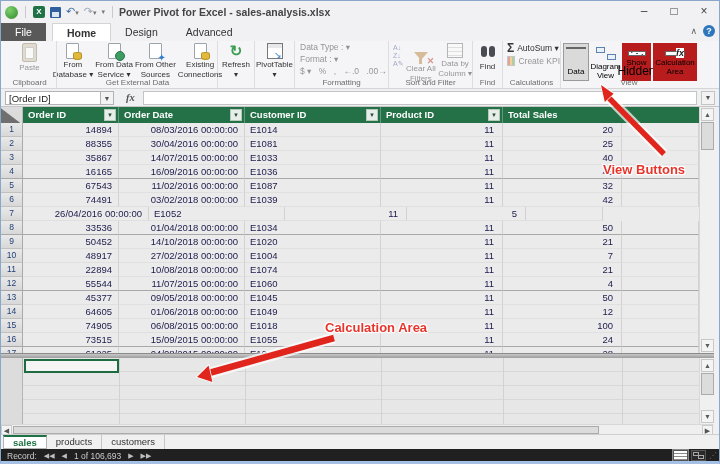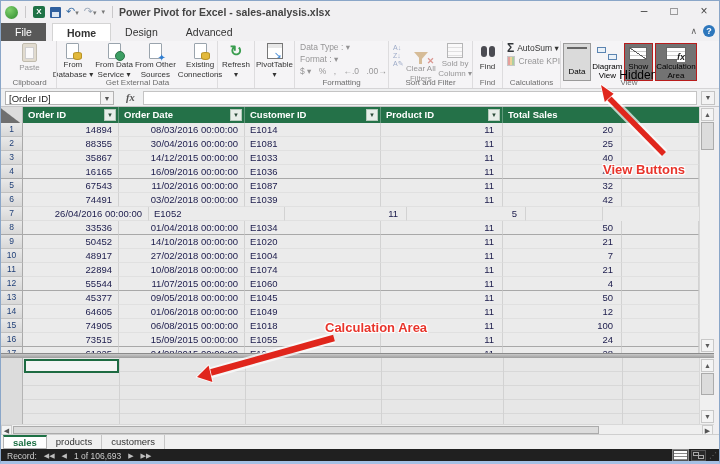--- a/index.html
+++ b/index.html
@@ -59,21 +59,21 @@
   .ic-tbl{width:16px;height:15px;border:1px solid #777;background:
      repeating-linear-gradient(#fff,#fff 3px,#ccc 3px,#ccc 4px);}
   .ic-sigma{font-size:12px;font-weight:bold;color:#33373b;}
   .ic-kpi{width:10px;height:10px;background:linear-gradient(90deg,#d94f43 33%,#e8b23b 33% 66%,#68a94f 66%);border:1px solid #999;}
   .smallrow{display:flex;align-items:center;gap:3px;font-size:8.5px;color:#333;height:13px;padding-left:4px;white-space:nowrap;}
   .fmt-row{font-size:8.5px;color:#333;height:12px;line-height:12px;padding-left:5px;white-space:nowrap;}
   .tok{margin-right:5px;}
   .sorticons{display:flex;flex-direction:column;gap:1px;font-size:7px;color:#44619a;padding:3px 2px 0 4px;}
   .viewbtn{width:29px;height:38px;display:flex;flex-direction:column;align-items:center;padding-top:3px;border:1px solid transparent;}
   .viewbtn.pressed{background:#dadada;border:1px solid #9a9a9a;gap:16px;}
-  .viewbtn.outlined{border:1px solid #b91c1c;background:#737373;}
+  .viewbtn.outlined{border:5px solid #b91c1c;background:#b91c1c;}
   .ic-grid{width:20px;height:14px;border:1px solid #666;background:
     repeating-linear-gradient(#fff,#fff 3px,#bbb 3px,#bbb 4px),
     linear-gradient(90deg,#d2d2d2 5px,transparent 5px);}
   .ic-diagram{width:20px;height:14px;position:relative;}
   .ic-diagram::before,.ic-diagram::after{content:"";position:absolute;border:1px solid #5b84b1;background:#eaf1f8;width:9px;height:6px;}
   .ic-diagram::before{left:0;top:0;} .ic-diagram::after{right:0;bottom:0;}
   .ic-hidden{width:18px;height:14px;border:1px solid #666;background:
     linear-gradient(to top right,transparent 47%,#555 48%,#555 52%,transparent 53%),
     repeating-linear-gradient(#fff,#fff 3px,#ccc 3px,#ccc 4px);}
   .ic-fx{width:20px;height:14px;border:1px solid #666;background:
@@ -269,21 +269,21 @@
         <div class="bigbtns" style="flex:1;">
           <div class="bigbtn dim">
             <span class="ic ic-funnel" style="margin-top:9px;">
                 <span class="fun-x">✕</span>
               </span>
             <span class="lbl" style="margin-top:4px;">Clear All</span>
               <span class="lbl">Filters</span>
           </div>
           <div class="bigbtn dim">
             <span class="ic ic-tbl"></span>
-            <span class="lbl">Sold by</span>
+            <span class="lbl">Data by</span>
               <span class="lbl">Column ▾</span>
           </div>
         </div>
       </div>
       <div class="glabel">Sort and Filter</div>
     </div>
 
     <div class="rgroup" style="left:472px;width:30px;">
       <div class="bigbtns">
         <div class="bigbtn">
@@ -365,21 +365,21 @@
         <div class="cell c0">88355</div>
         <div class="cell c1">30/04/2016 00:00:00</div>
         <div class="cell c2">E1081</div>
         <div class="cell c3">11</div>
         <div class="cell c4">25</div>
         <div class="cell c5"></div>
       </div>
       <div class="grid-row">
         <div class="cell rownum">3</div>
         <div class="cell c0">35867</div>
-        <div class="cell c1">14/12/2015 00:00:00</div>
+        <div class="cell c1">14/07/2015 00:00:00</div>
         <div class="cell c2">E1033</div>
         <div class="cell c3">11</div>
         <div class="cell c4">40</div>
         <div class="cell c5"></div>
       </div>
       <div class="grid-row">
         <div class="cell rownum">4</div>
         <div class="cell c0">16165</div>
         <div class="cell c1">16/09/2016 00:00:00</div>
         <div class="cell c2">E1036</div>

